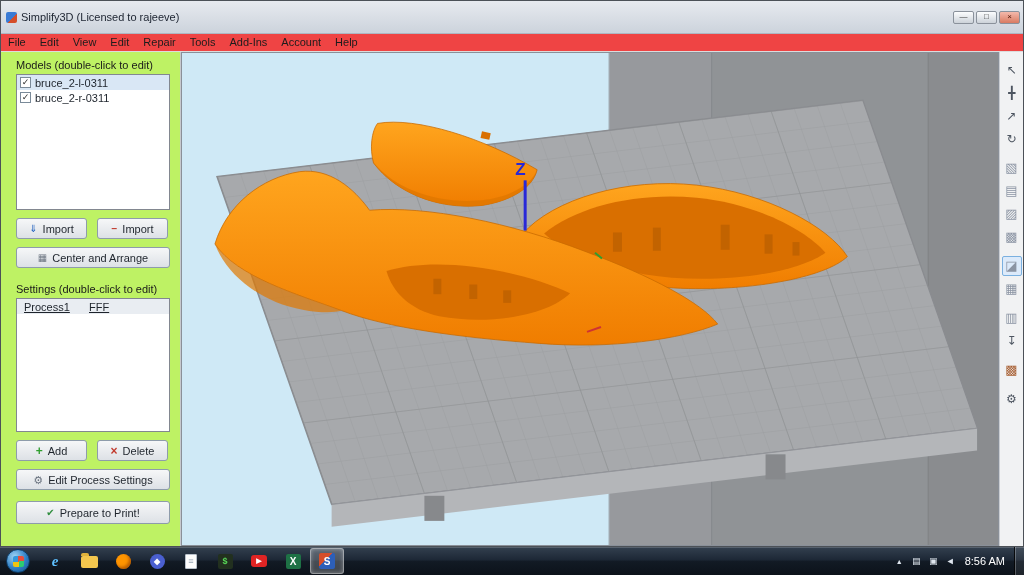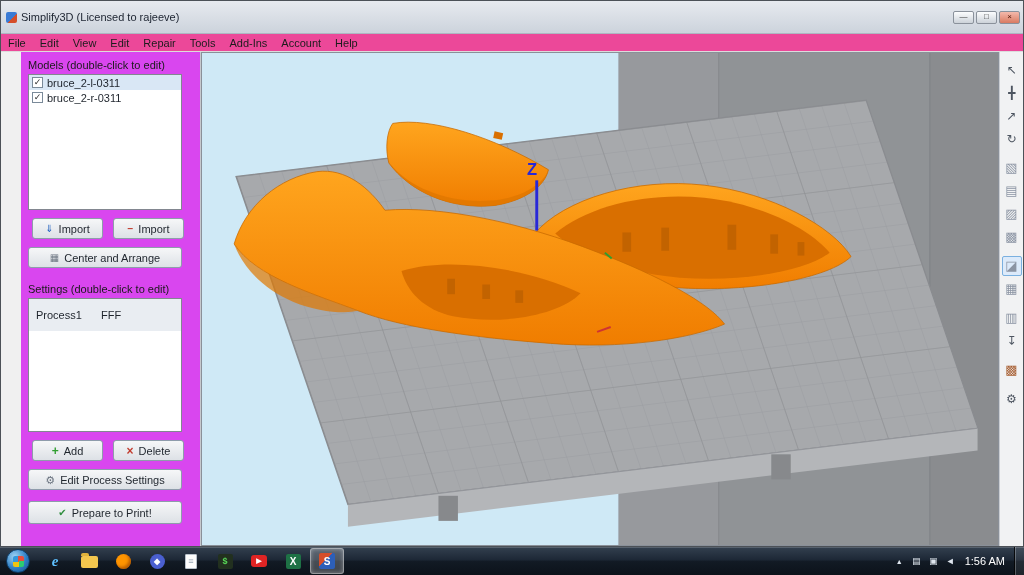--- a/index.html
+++ b/index.html
@@ -9,27 +9,27 @@
 
   
   #app { position:absolute; left:0; top:0; width:1024px; height:547px; background:#f0f0f0; border:1px solid #4c5157; display:flex; flex-direction:column; }
   .titlebar { height:33px; background:linear-gradient(#e7eaef,#ccd3dc); border-bottom:1px solid #aeb6c2; display:flex; align-items:center; padding:0 3px; flex:0 0 auto; }
   .appicon { width:11px; height:11px; margin:0 4px 0 2px; border-radius:2px; background:linear-gradient(135deg,#3a7bd5 55%,#d54e2a 55%); }
   .title { flex:1; font-size:11px; color:#1c2330; white-space:nowrap; overflow:hidden; }
   .wincontrols { display:flex; gap:2px; }
   .wc { width:21px; height:13px; border:1px solid #8a919b; border-radius:2px; background:linear-gradient(#fcfdfe,#ccd2d9); font-size:8px; line-height:10px; color:#333; cursor:default; }
   .wc.close { background:linear-gradient(#f4b9ab,#d97b62); color:#501808; }
 
-  .menubar { height:18px; background:#ec4899; border-bottom:1px solid #dcdcdc; display:flex; align-items:center; flex:0 0 auto; }
+  .menubar { height:18px; background:#ef4444; border-bottom:1px solid #dcdcdc; display:flex; align-items:flex-end; flex:0 0 auto; }
   .menuitem { padding:0 7px; line-height:18px; color:#1c1c1c; }
 
   .content { flex:1; display:flex; min-height:0; }
 
   
-  .leftpanel { width:180px; flex:0 0 180px; background:#d946ef; border-right:1px solid #c6c9ce; padding:5px 12px 0 7px;margin-left:20px; }
+  .leftpanel { width:180px; flex:0 0 180px; background:#bef264; border-right:1px solid #c6c9ce; padding:5px 12px 0 15px; }
   .sectionlabel { margin:2px 0 3px 0; color:#1a1a1a; }
   .listbox { width:154px; height:136px; background:#fff; border:1px solid #828790; overflow:hidden; }
   .listrow { display:flex; align-items:center; height:15px; padding-left:3px; gap:4px; }
   .listrow.selected { background:#d9e7f5; }
   .checkbox { width:11px; height:11px; background:#fff; border:1px solid #7a8a99; display:flex; align-items:center; justify-content:center; flex:0 0 auto; }
   .checkbox span { font-size:9px; line-height:9px; color:#2b2b2b; }
   .rowtext { white-space:nowrap; }
   .btnrow { display:flex; justify-content:center; gap:10px; margin:8px 0 0 0; }
   .btn { display:inline-flex; align-items:center; justify-content:center; gap:5px; height:21px; border:1px solid #8e9cab; border-radius:3px; background:linear-gradient(#f6f7f8,#dde1e6); font-size:11px; color:#1e242c; cursor:default; font-family:inherit; }
   .btn.half { width:71px; }
@@ -39,21 +39,21 @@
   .ic-import { color:#1d5fbf; }
   .ic-remove { color:#c23b2e; font-weight:bold; }
   .ic-grid { color:#6b7480; }
   .ic-add { color:#2f9e2f; font-weight:bold; font-size:12px; }
   .ic-del { color:#c23b2e; font-weight:bold; font-size:12px; }
   .ic-gear { color:#6b7480; font-size:11px; }
   .ic-check { color:#2f8e3f; font-size:10px; }
   .tablebox { width:154px; height:134px; background:#fff; border:1px solid #828790; margin-top:2px; }
   .thead { display:flex; height:17px; align-items:center; border-bottom:1px solid #e2e2e2; color:#333; }
   .thead span:first-child, .trow span:first-child { width:72px; padding-left:7px; }
-  .trow { display:flex; height:32px; align-items:center; background:#e9edf2; }
+  .trow { display:flex; height:15px; align-items:center; background:#e9edf2;text-decoration:underline; }
   .proc-gap { height:13px; }
 
   
   .viewport { flex:1; position:relative; border:1px solid #8a9099; min-width:0; }
   .viewport svg { display:block; width:100%; height:100%; }
 
   
   .righttoolbar { width:24px; flex:0 0 24px; background:#f1f2f3; border-left:1px solid #c9ccd1; display:flex; flex-direction:column; align-items:center; padding-top:8px; }
   .tool { width:20px; height:20px; margin-bottom:3px; border:1px solid transparent; border-radius:2px; background:transparent; font-size:12px; line-height:18px; color:#4d5560; cursor:default; font-family:inherit; }
   .tool.cube { color:#8b94a3; font-size:13px; }
@@ -312,18 +312,18 @@
       <button class="tbapp active">
         <span class="tbicon s3d" style="color: rgb(255, 255, 255); background-color: rgb(45, 95, 184);">S</span>
       </button>
     </div>
 
     <div class="tb-right">
       <button class="trayicon chev">▲</button>
       <button class="trayicon">▤</button>
       <button class="trayicon">▣</button>
       <button class="trayicon">◄</button>
-      <div class="clock">1:56 AM</div>
+      <div class="clock">8:56 AM</div>
       <button class="showdesk"></button>
     </div>
   </div>
 
 </div>
 
 </body></html>

